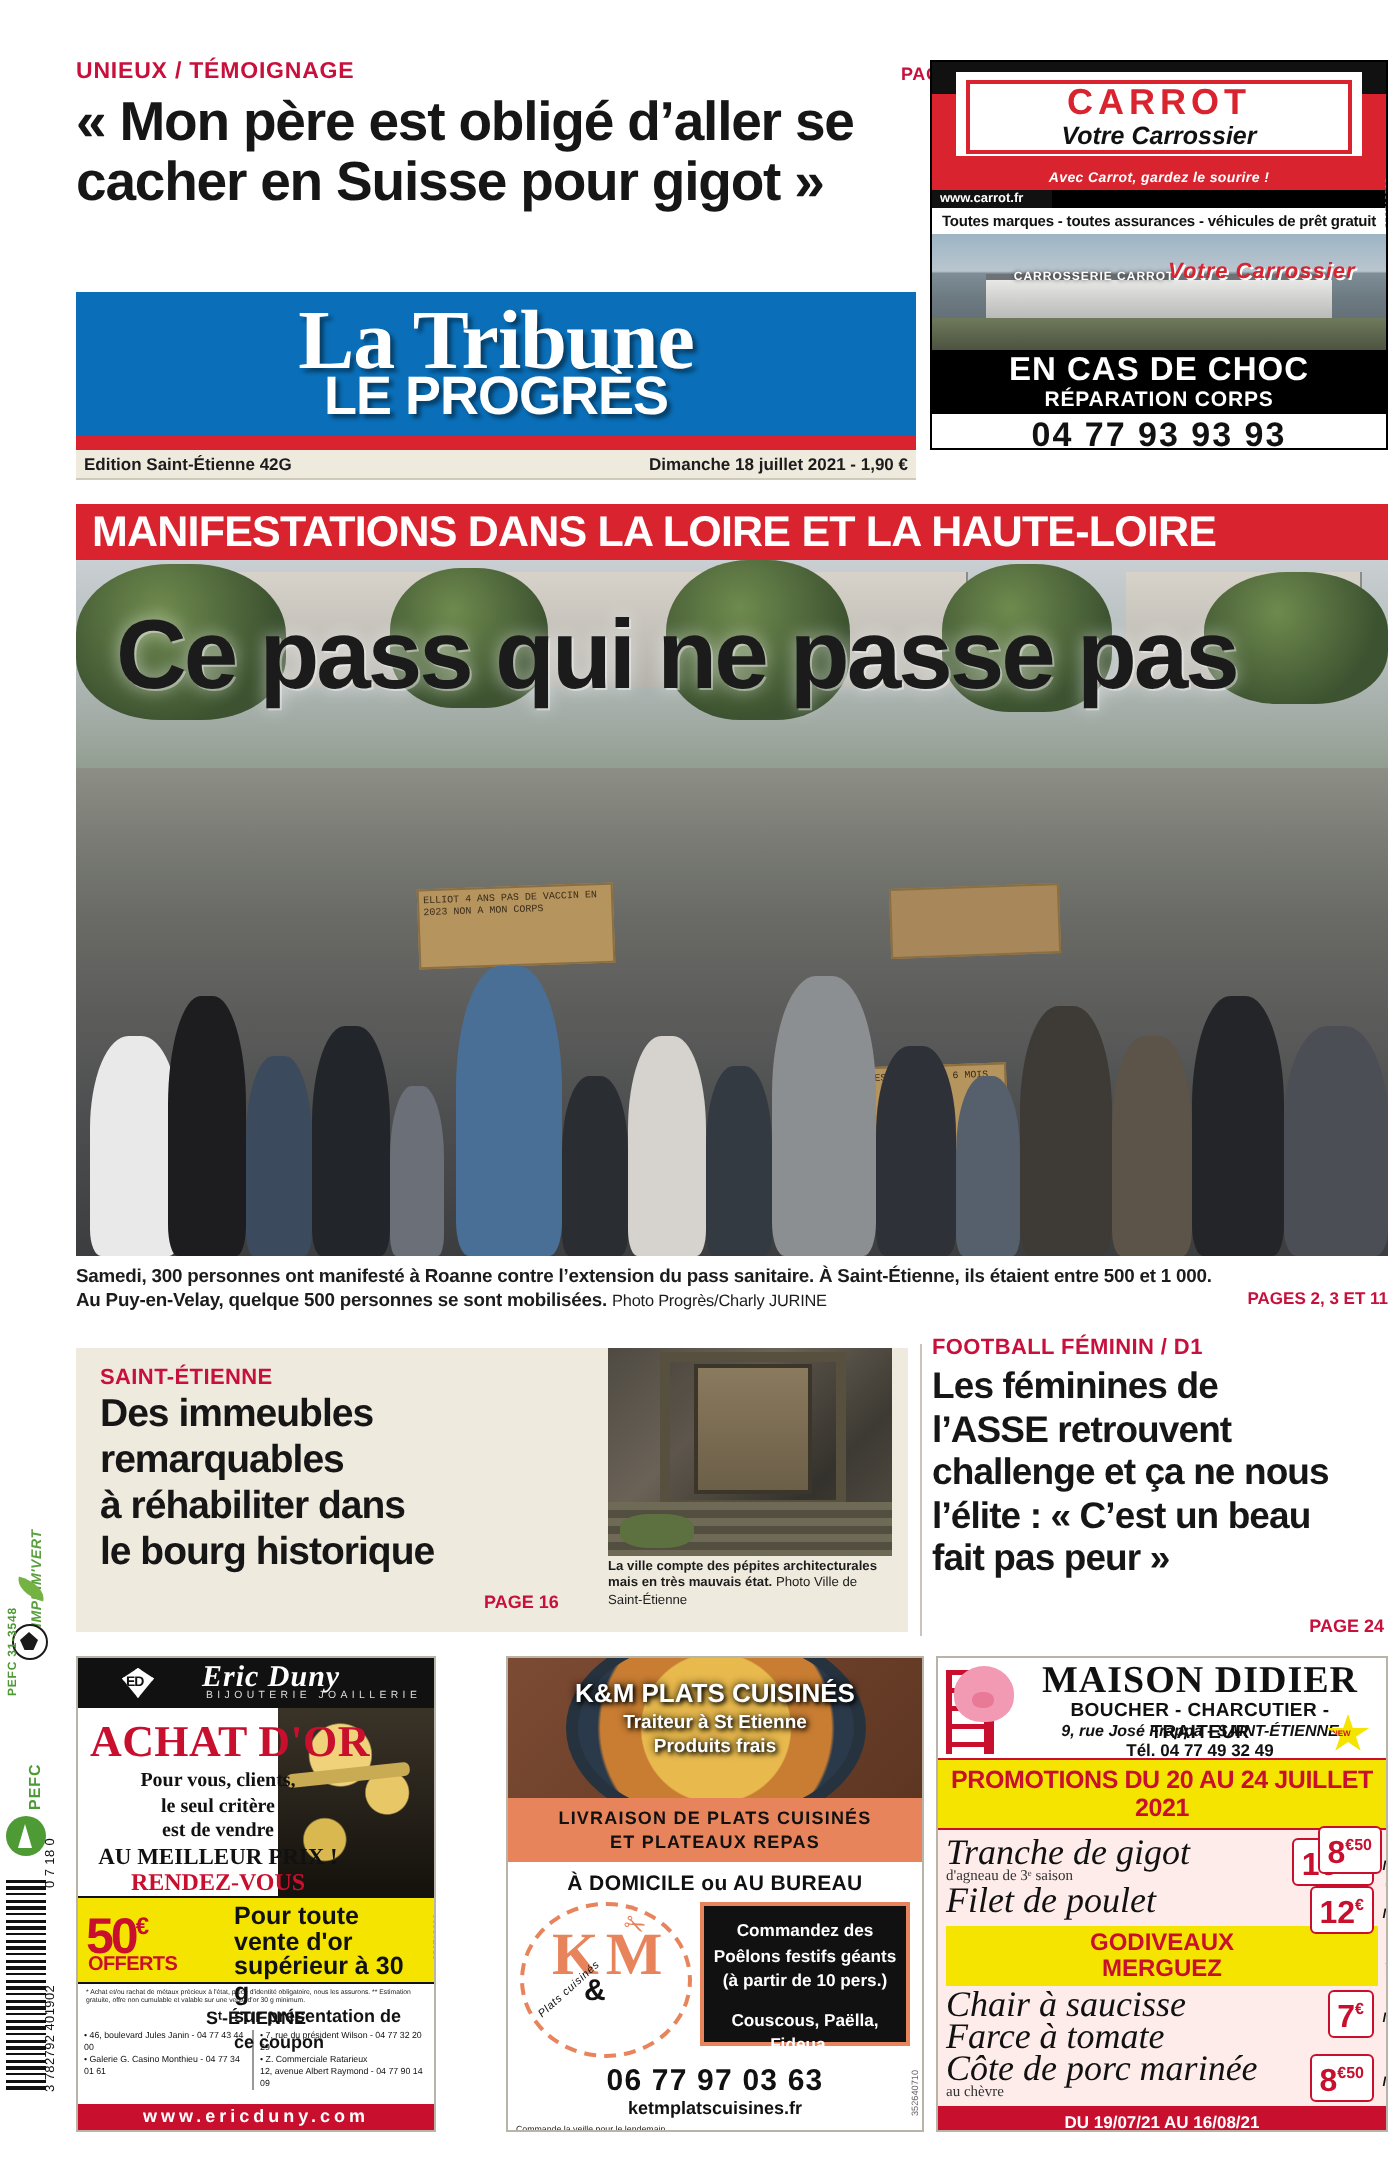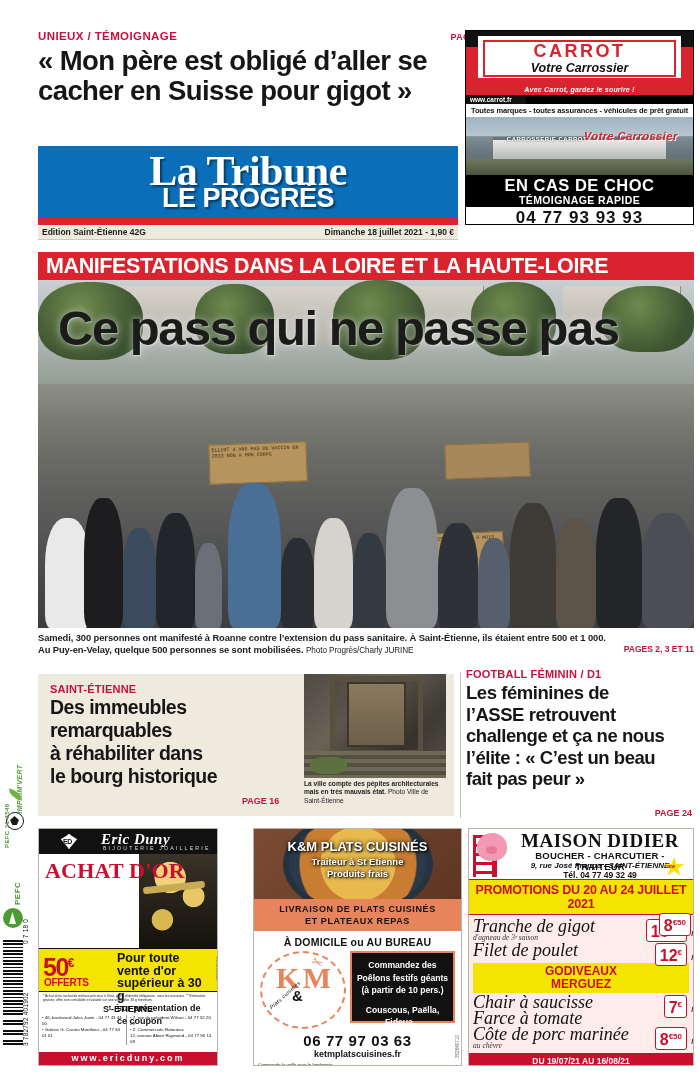--- a/index.html
+++ b/index.html
@@ -559,21 +559,21 @@
     font-size:12.5px; font-weight:bold; letter-spacing:-.2px;
     padding:3px 0; border-top:1px solid #c8102e; border-bottom:1px solid #c8102e;
   }
   .md-items{ position:relative; padding:4px 4px 0; }
   .md-row{ position:relative; min-height:19px; }
   .md-it{
     font-family:"Liberation Serif", serif; font-style:italic;
     font-size:18px; color:#111; line-height:14px;
   }
   .md-it-sm{
-    font-family:"Liberation Serif", serif; font-style:italic;
+    font-family:"Liberation Serif", serif; 
     font-size:7.5px; color:#333; line-height:9px;
   }
   .md-price{
     position:absolute; right:2px; top:0; background:#fff;
     border:1px solid #c8102e; border-radius:3px; padding:0 4px;
     color:#c8102e; font-size:16px; font-weight:bold; line-height:18px;
     white-space:nowrap;
   }
   .md-price sup{ font-size:8px; }
   .md-kg{
@@ -632,21 +632,21 @@
     <div class="carrot-url">www.carrot.fr</div>
     <div class="carrot-marques">Toutes marques - toutes assurances - véhicules de prêt gratuit</div>
     <div class="carrot-photo">
       <div class="bldg"></div>
       <div class="sign">CARROSSERIE CARROT</div>
       <div class="sign2">Votre Carrossier</div>
       <div class="grass"></div>
     </div>
     <div class="carrot-choc">
       <div class="l1">EN CAS DE CHOC</div>
-      <div class="l2">TÉMOIGNAGE RAPIDE</div>
+      <div class="l2">RÉPARATION CORPS</div>
     </div>
     <div class="carrot-phone">04 77 93 93 93</div>
 
     <div class="carrot-vert">352718200</div>
   </div>
 
   <div class="masthead">
     <div class="mh-tribune">La Tribune</div>
     <div class="mh-progres">LE PROGRÈS</div>
   </div>
@@ -747,20 +747,29 @@
 
     <div class="ad ad1">
       <div class="duny-head">
         <div class="duny-diamond"></div>
         <div class="duny-name">Eric Duny</div>
         <div class="duny-sub">BIJOUTERIE    JOAILLERIE</div>
       </div>
       <div class="duny-body">
         <div class="duny-jewels"></div>
         <div class="duny-achat">ACHAT D'OR</div>
+        <div class="duny-lines">
+          <div class="duny-l">Pour vous, clients,</div>
+          <div class="duny-l">le seul critère</div>
+          <div class="duny-l">est de vendre</div>
+          <div class="duny-l duny-prix">AU MEILLEUR PRIX !</div>
+          <div class="duny-l duny-rdv">RENDEZ-VOUS</div>
+          <div class="duny-l duny-biz">dans vos bijouteries Eric Duny</div>
+          <div class="duny-l duny-spec">Spécialiste du rachat d'or depuis 1986</div>
+        </div>
       </div>
       <div class="duny-coupon">
         <div class="duny-50">
           <span>50</span><sup>€</sup>
         </div>
         <div class="duny-offerts">OFFERTS</div>
         <div class="duny-coupon-txt">
           <div class="big">Pour toute vente d'or</div>
           <div class="big">supérieur à 30 g</div>
           <div class="sm">sur présentation de ce coupon</div>

